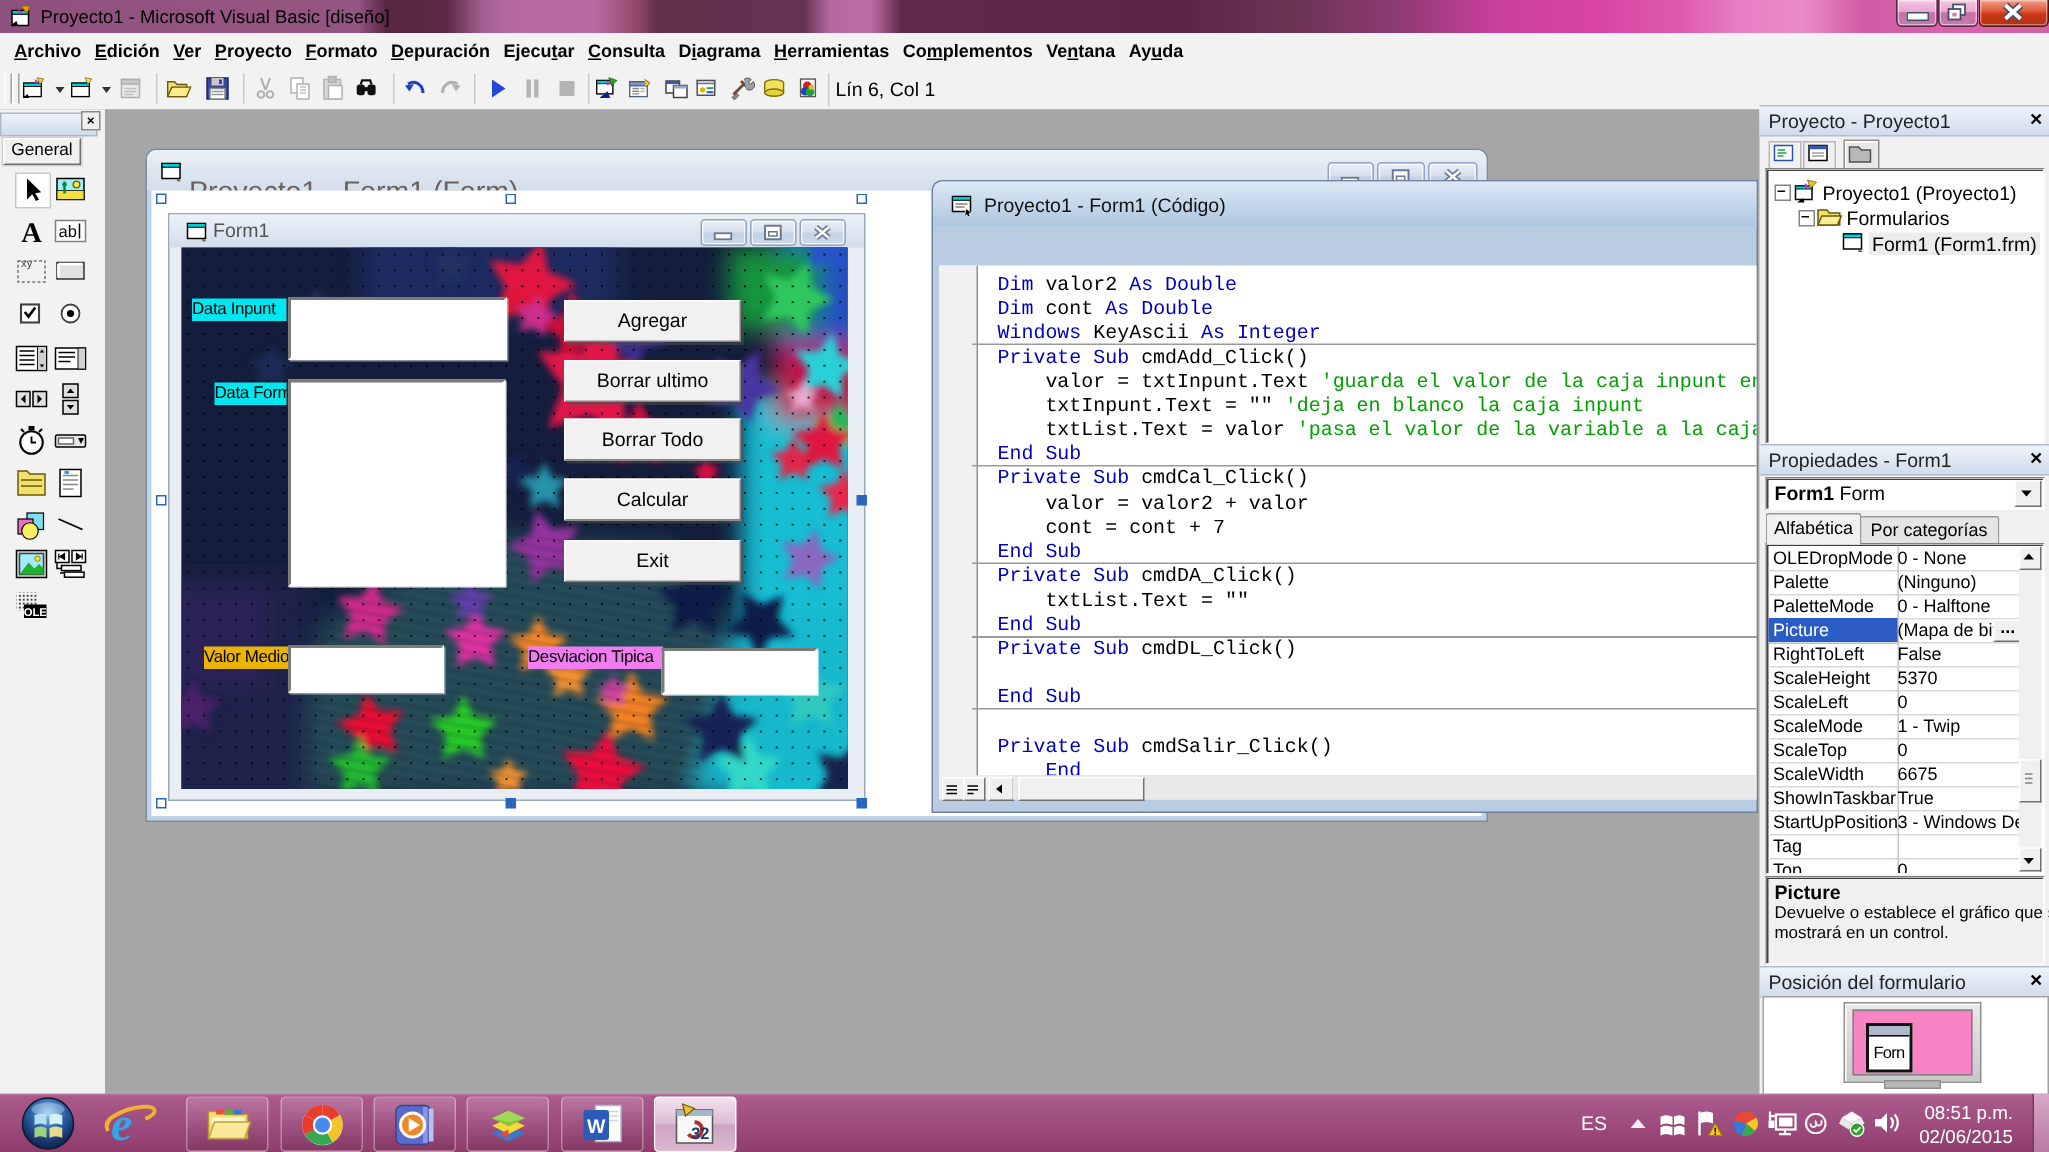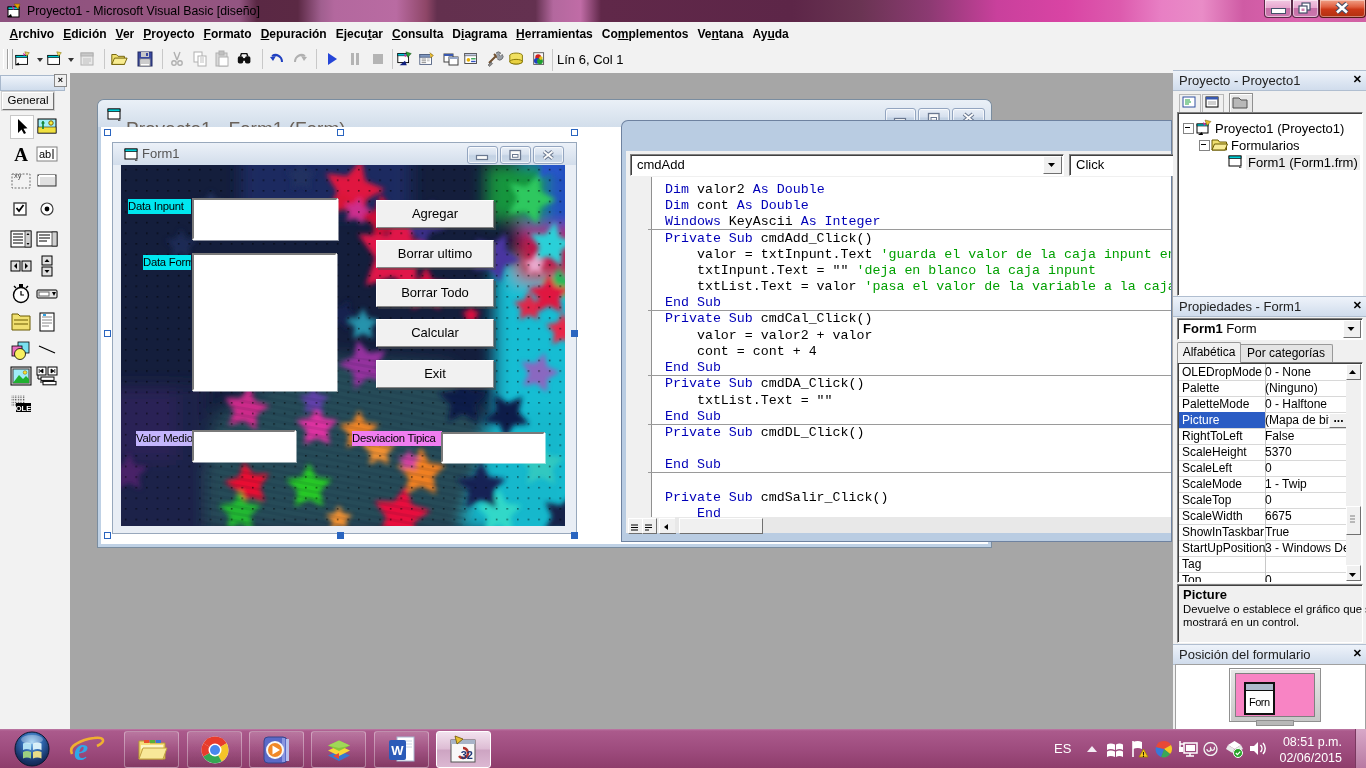--- a/index.html
+++ b/index.html
@@ -469,66 +469,64 @@
             </svg>
             <div class="flabel" style="left:7px;top:34px;width:63px;background:#00e7f0">Data Inpunt</div>
             <div class="ftext" style="left:71px;top:33px;width:142px;height:38px"></div>
             <div class="flabel" style="left:22px;top:90px;width:48px;background:#00e7f0">Data Form</div>
             <div class="ftext" style="left:71px;top:88px;width:141px;height:134px"></div>
             <div class="fbtn" style="top:35px">Agregar</div>
             <div class="fbtn" style="top:75px">Borrar ultimo</div>
             <div class="fbtn" style="top:114px">Borrar Todo</div>
             <div class="fbtn" style="top:154px">Calcular</div>
             <div class="fbtn" style="top:195px">Exit</div>
-            <div class="flabel" style="left:15px;top:266px;width:59px;background:#c4b5fd">Valor Medio</div>
+            <div class="flabel" style="left:15px;top:266px;width:59px;background:#eab308">Valor Medio</div>
             <div class="ftext" style="left:71px;top:265px;width:100px;height:28px"></div>
             <div class="flabel" style="left:231px;top:266px;width:90px;background:#f07df0">Desviacion Tipica</div>
             <div class="ftext" style="left:320px;top:267px;width:100px;height:27px"></div>
           </div>
         </div>
         <div class="hh" style="left:3px;top:2px"></div>
         <div class="hh" style="left:236px;top:2px"></div>
         <div class="hh" style="left:470px;top:2px"></div>
         <div class="hh" style="left:3px;top:203px"></div>
         <div class="hh" style="left:3px;top:405px"></div>
         <div class="hf" style="left:470px;top:203px"></div>
         <div class="hf" style="left:236px;top:405px"></div>
         <div class="hf" style="left:470px;top:405px"></div>
       </div>
     </div>
     <div id="codewin">
-      <div id="codecombos">
-        <div class="abs" style="left:4px;top:3px;width:432px;height:20px;background:#fff;border:1px solid #808080;border-bottom-color:#fff;border-right-color:#fff;box-shadow:inset 1px 1px 0 #404040">
-          <div class="abs" style="left:6px;top:2px;font-size:13px">cmdAdd</div>
-          <div class="abs" style="right:1px;top:1px;width:17px;height:16px;background:#f0f0f0;border:1px solid #fff;border-right-color:#707070;border-bottom-color:#707070"><svg width="15" height="15">
-                <path d="M4 6 h7 l-3.5 4 Z" fill="#000"></path>
-              </svg></div>
-        </div>
-        <div class="abs" style="left:443px;top:3px;width:106px;height:20px;background:#fff;border:1px solid #808080;border-bottom-color:#fff;border-right-color:#fff;box-shadow:inset 1px 1px 0 #404040">
-          <div class="abs" style="left:6px;top:2px;font-size:13px">Click</div>
-        </div>
+      <div id="codetitle">
+        <svg class="abs" style="left:12px;top:8px" width="16" height="15" viewBox="0 0 16 15">
+            <rect x="1" y="2" width="12" height="10" fill="#fff" stroke="#000"></rect>
+            <rect x="1" y="2" width="12" height="2.5" fill="#00d0d8" stroke="#000" stroke-width="0.7"></rect>
+            <path d="M3 7 h8 M3 9 h6" stroke="#808080"></path>
+            <path d="M10 10 l4 3 -2 .5 1 2 -1.5 .7 -1 -2.2 -1.5 1.5 Z" fill="#000" stroke="#fff" stroke-width="0.5"></path>
+          </svg>
+        <div class="abs" style="left:34px;top:8px;font-size:13px;color:#111">Proyecto1 - Form1 (Código)</div>
       </div>
       <div id="codebody">
         <div class="abs" style="left:0;top:0;width:25px;height:340px;background:#f0f0f0;border-right:1px solid #909090"></div>
         <div class="csep" style="top:52px"></div>
         <div class="csep" style="top:133px"></div>
         <div class="csep" style="top:198px"></div>
         <div class="csep" style="top:247px"></div>
         <div class="csep" style="top:295px"></div>
         <div class="cline" style="top:5px"><span class="kw">Dim</span> valor2 <span class="kw">As Double</span></div>
         <div class="cline" style="top:21px"><span class="kw">Dim</span> cont <span class="kw">As Double</span></div>
         <div class="cline" style="top:37px"><span class="kw">Windows</span> KeyAscii <span class="kw">As Integer</span></div>
         <div class="cline" style="top:54px"><span class="kw">Private Sub</span> cmdAdd_Click()</div>
         <div class="cline" style="top:70px">    valor = txtInpunt.Text <span class="cmt">'guarda el valor de la caja inpunt en</span></div>
         <div class="cline" style="top:86px">    txtInpunt.Text = "" <span class="cmt">'deja en blanco la caja inpunt</span></div>
         <div class="cline" style="top:102px">    txtList.Text = valor <span class="cmt">'pasa el valor de la variable a la caja</span></div>
         <div class="cline" style="top:118px"><span class="kw">End Sub</span></div>
         <div class="cline" style="top:134px"><span class="kw">Private Sub</span> cmdCal_Click()</div>
         <div class="cline" style="top:151px">    valor = valor2 + valor</div>
-        <div class="cline" style="top:167px">    cont = cont + 4</div>
+        <div class="cline" style="top:167px">    cont = cont + 7</div>
         <div class="cline" style="top:183px"><span class="kw">End Sub</span></div>
         <div class="cline" style="top:199px"><span class="kw">Private Sub</span> cmdDA_Click()</div>
         <div class="cline" style="top:216px">    txtList.Text = ""</div>
         <div class="cline" style="top:232px"><span class="kw">End Sub</span></div>
         <div class="cline" style="top:248px"><span class="kw">Private Sub</span> cmdDL_Click()</div>
         <div class="cline" style="top:280px"><span class="kw">End Sub</span></div>
         <div class="cline" style="top:313px"><span class="kw">Private Sub</span> cmdSalir_Click()</div>
         <div class="cline" style="top:329px">    <span class="kw">End</span></div>
       </div>
       <div id="codescroll">

